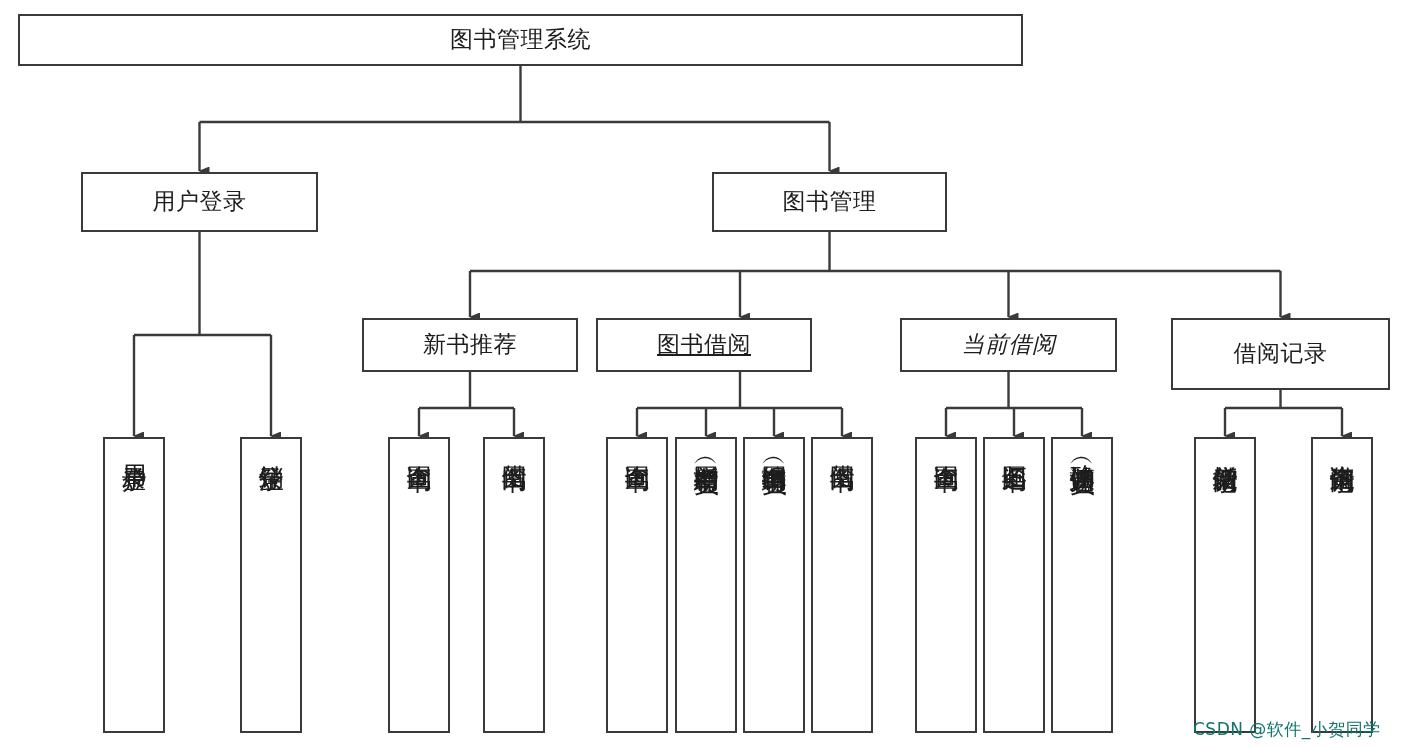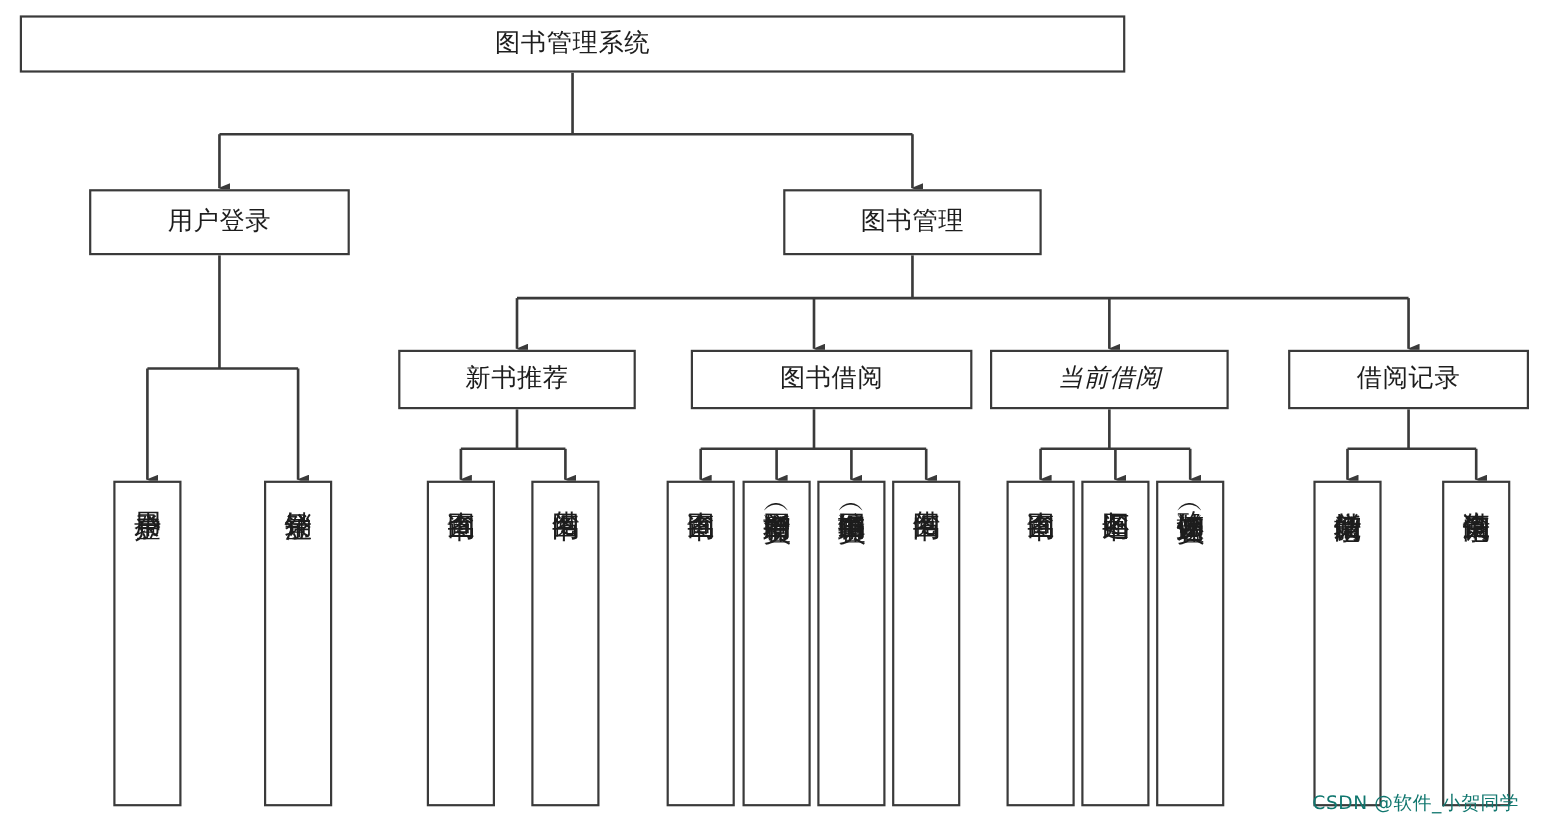--- a/index.html
+++ b/index.html
@@ -127,27 +127,27 @@
   <div class="node horizontal" style="left: 81px; top: 172px; width: 237px; height: 60px;">
     <span class="node-label">用户登录</span>
   </div>
   <div class="node horizontal" style="left: 362px; top: 318px; width: 216px; height: 54px;">
     <span class="node-label">新书推荐</span>
   </div>
 
   <div class="node horizontal" style="left: 712px; top: 172px; width: 235px; height: 60px;">
     <span class="node-label">图书管理</span>
   </div>
-  <div class="node horizontal" style="left: 628px; top: 318px; width: 256px; height: 54px;">
+  <div class="node horizontal" style="left: 596px; top: 318px; width: 216px; height: 54px; text-decoration: underline;">
     <span class="node-label">图书借阅</span>
   </div>
   <div class="node horizontal" style="left: 900px; top: 318px; width: 217px; height: 54px; font-style: italic;">
     <span class="node-label">当前借阅</span>
   </div>
-  <div class="node horizontal" style="left: 1171px; top: 318px; width: 219px; height: 54px;">
+  <div class="node horizontal" style="left: 1171px; top: 318px; width: 219px; height: 72px;">
     <span class="node-label">借阅记录</span>
   </div>
 
   <div class="node vertical" style="left: 103px; top: 437px; width: 62px; height: 296px;">
     <span class="node-label">用户登录</span>
   </div>
   <div class="node vertical" style="left: 240px; top: 437px; width: 62px; height: 296px;">
     <span class="node-label">注销登录</span>
   </div>
 

